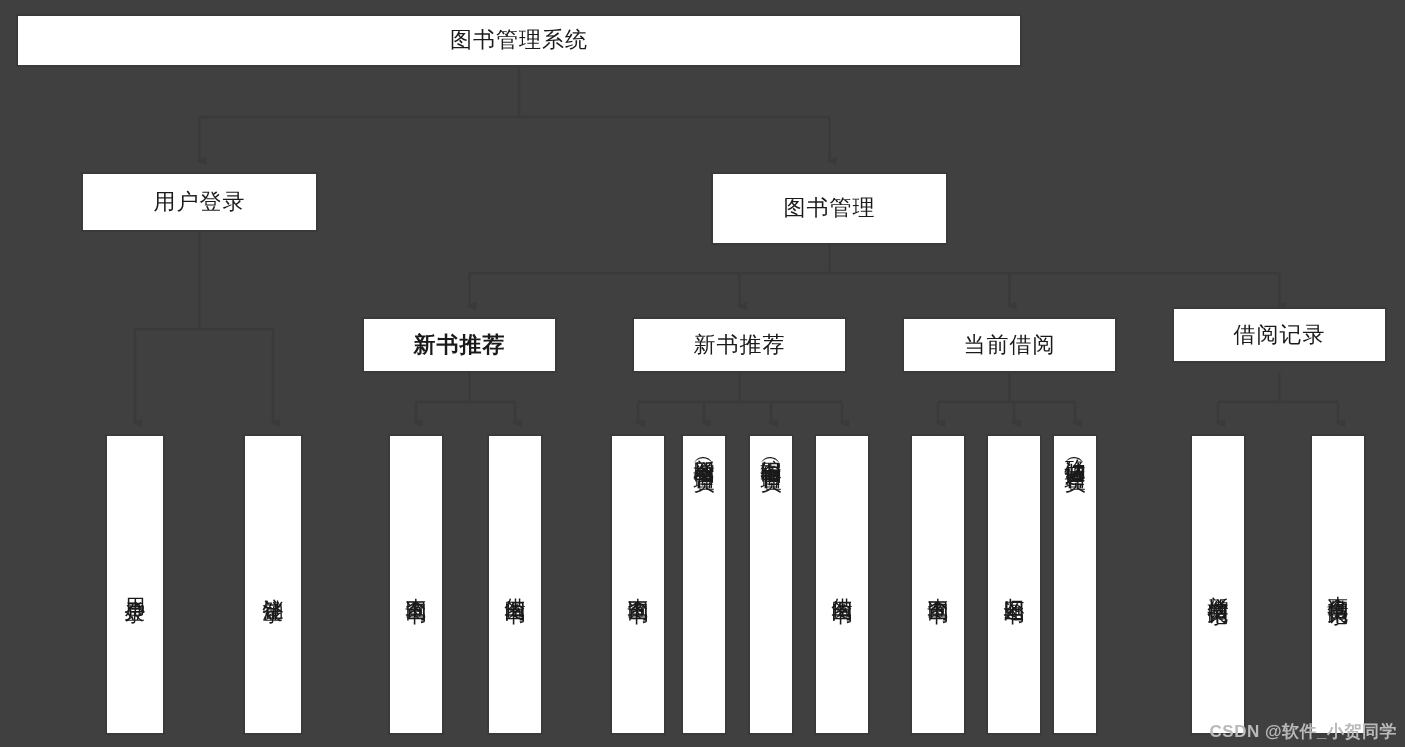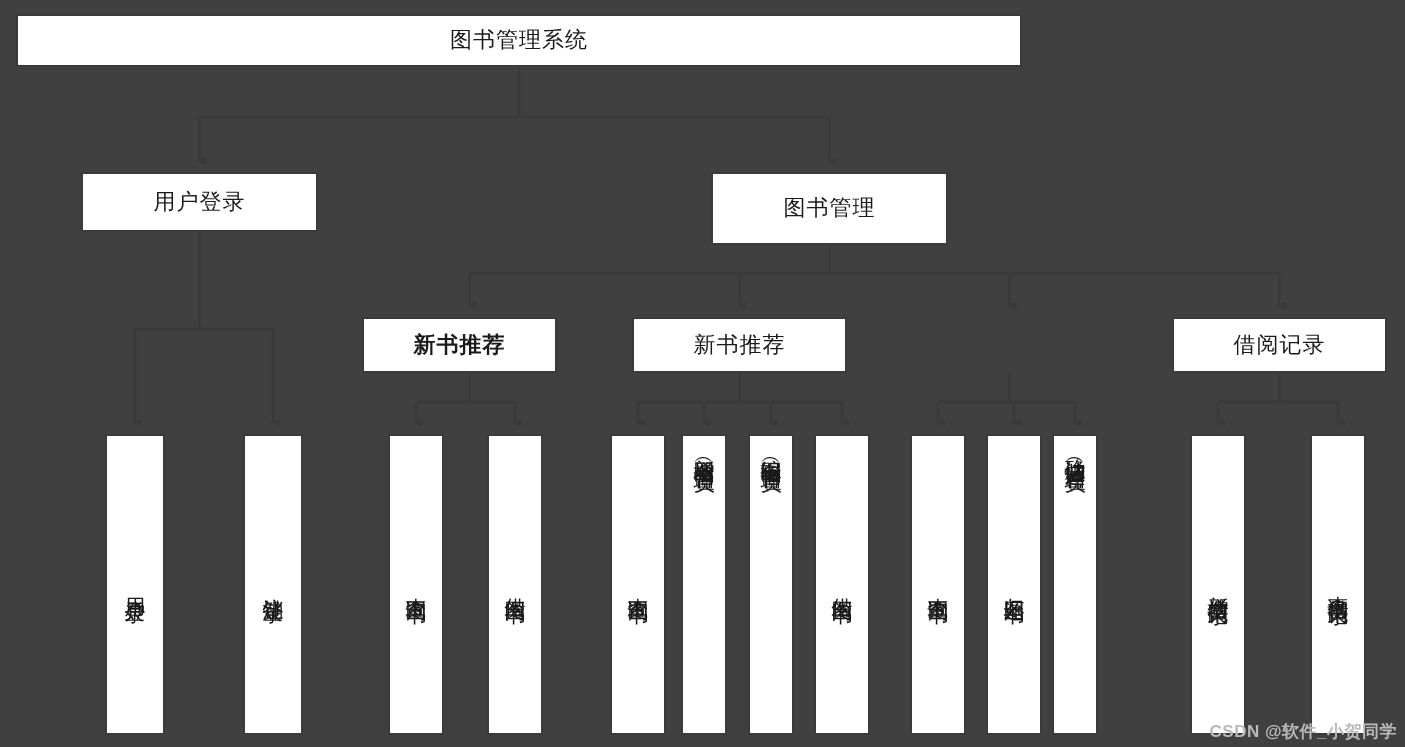--- a/index.html
+++ b/index.html
@@ -133,21 +133,24 @@
   <div class="node node-h" style="left: 711px; top: 172px; width: 237px; height: 73px;">
     <span class="node-label">图书管理</span>
   </div>
 
   <div class="node node-h" style="left: 362px; top: 317px; width: 195px; height: 56px; font-weight: bold;">
     <span class="node-label">新书推荐</span>
   </div>
   <div class="node node-h" style="left: 632px; top: 317px; width: 215px; height: 56px;">
     <span class="node-label">新书推荐</span>
   </div>
-  <div class="node node-h" style="left: 1172px; top: 317px; width: 215px; height: 56px;">
+  <div class="node node-h" style="left: 902px; top: 317px; width: 215px; height: 56px;">
+    <span class="node-label">当前借阅</span>
+  </div>
+  <div class="node node-h" style="left: 1172px; top: 307px; width: 215px; height: 56px;">
     <span class="node-label">借阅记录</span>
   </div>
 
   <div class="node node-v center-v" style="left: 105px; top: 434px; width: 60px; height: 301px;">
     <span class="node-label">用户登录</span>
   </div>
   <div class="node node-v center-v" style="left: 243px; top: 434px; width: 60px; height: 301px;">
     <span class="node-label">注销登录</span>
   </div>
 

